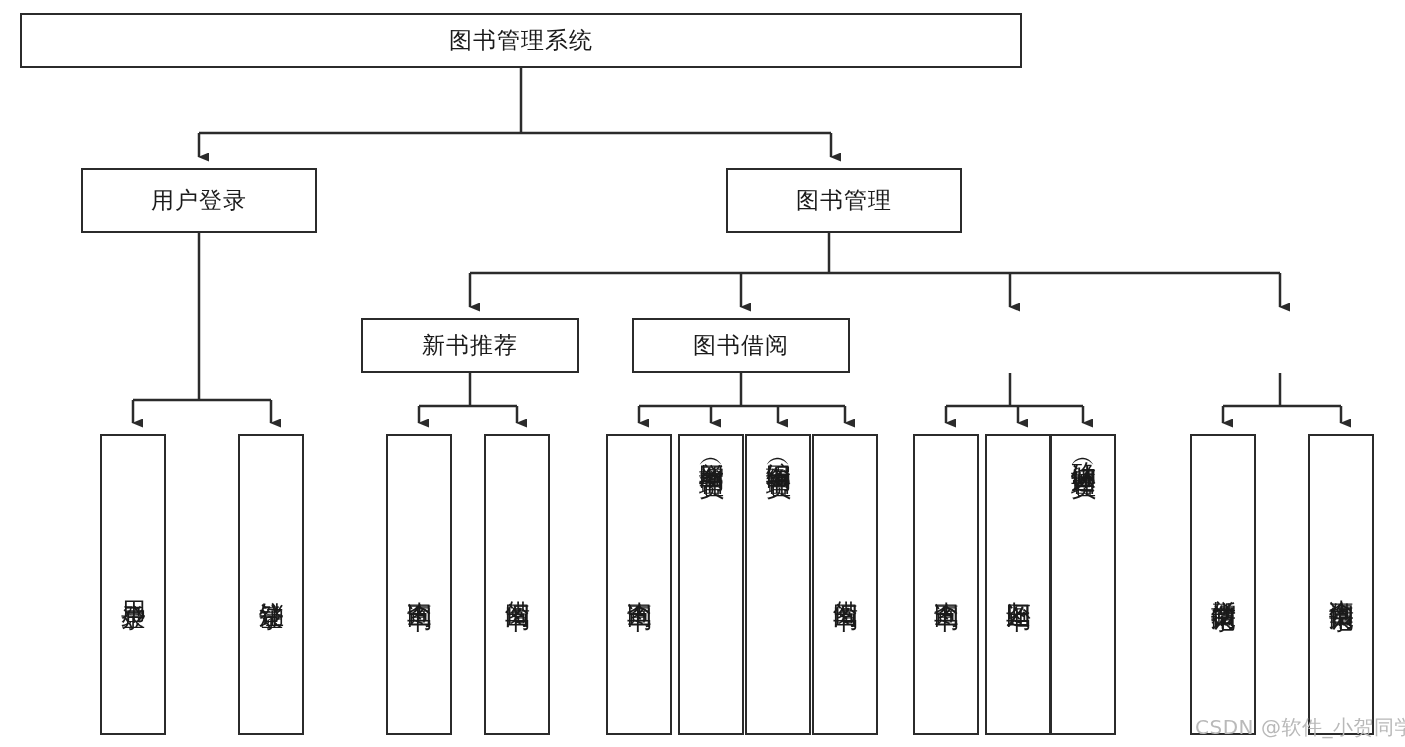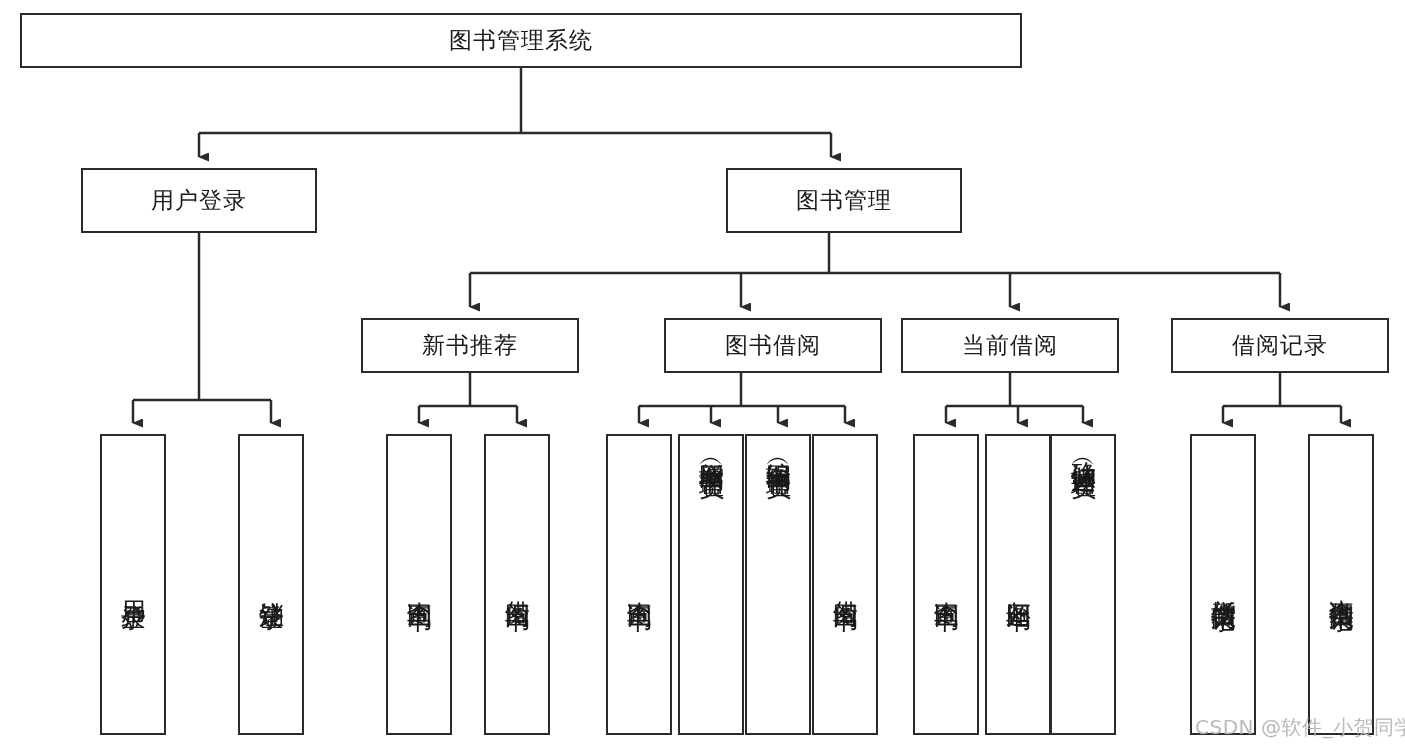--- a/index.html
+++ b/index.html
@@ -131,28 +131,22 @@
   <div class="node horiz" style="left:81px; top:168px; width:236px; height:65px;">
     <span>用户登录</span>
   </div>
   <div class="node horiz" style="left:726px; top:168px; width:236px; height:65px;">
     <span>图书管理</span>
   </div>
 
   <div class="node horiz" style="left:361px; top:318px; width:218px; height:55px;text-align:center;">
     <span>新书推荐</span>
   </div>
-  <div class="node horiz" style="left:632px; top:318px; width:218px; height:55px;margin-left:32px;">
+  <div class="node horiz" style="left:632px; top:318px; width:218px; height:55px;">
     <span>图书借阅</span>
-  </div>
-  <div class="node horiz" style="left:901px; top:318px; width:218px; height:55px;">
-    <span>当前借阅</span>
-  </div>
-  <div class="node horiz" style="left:1171px; top:318px; width:218px; height:55px;">
-    <span>借阅记录</span>
   </div>
 
   <div class="node vert mid" style="left:100px; top:434px; width:66px; height:301px;">
     <span class="vlabel">用户登录</span>
   </div>
   <div class="node vert mid" style="left:238px; top:434px; width:66px; height:301px;">
     <span class="vlabel">注销登录</span>
   </div>
 
   <div class="node vert mid" style="left:386px; top:434px; width:66px; height:301px;">

